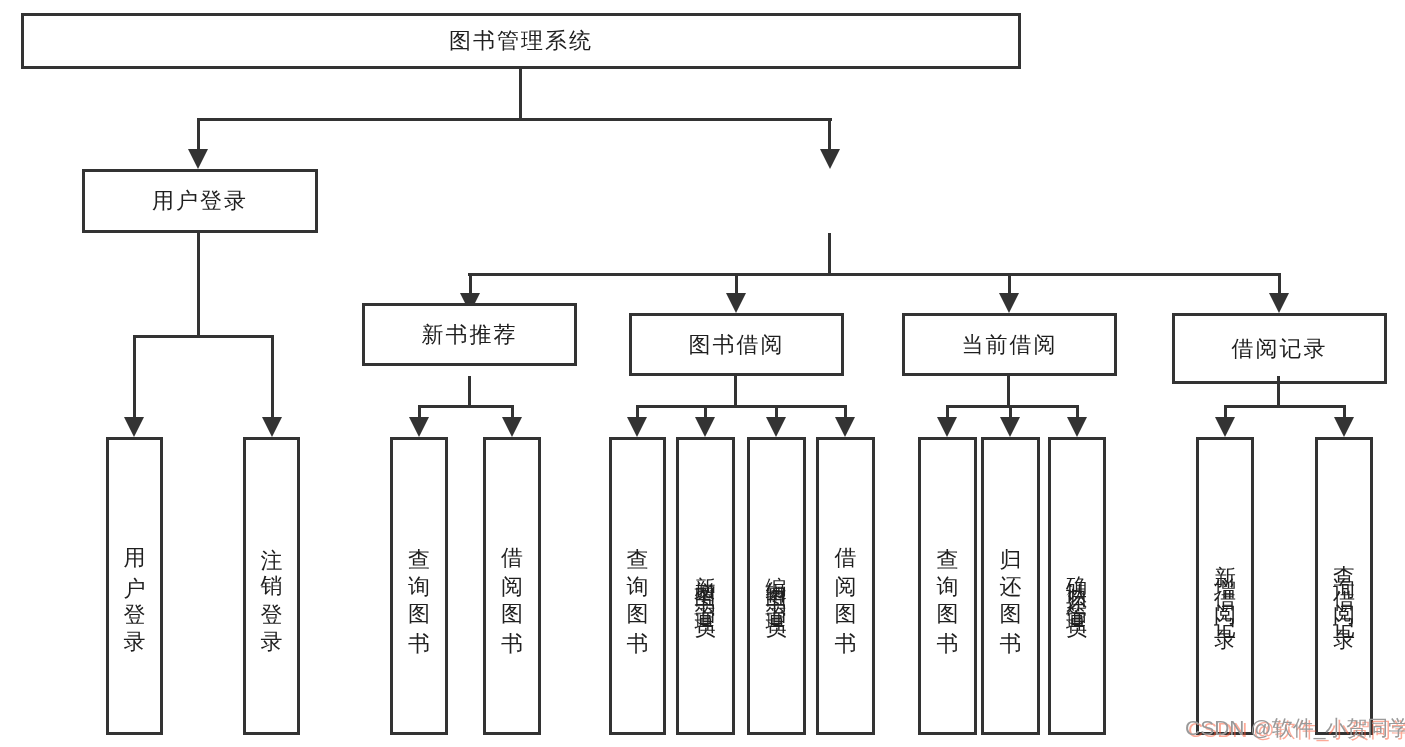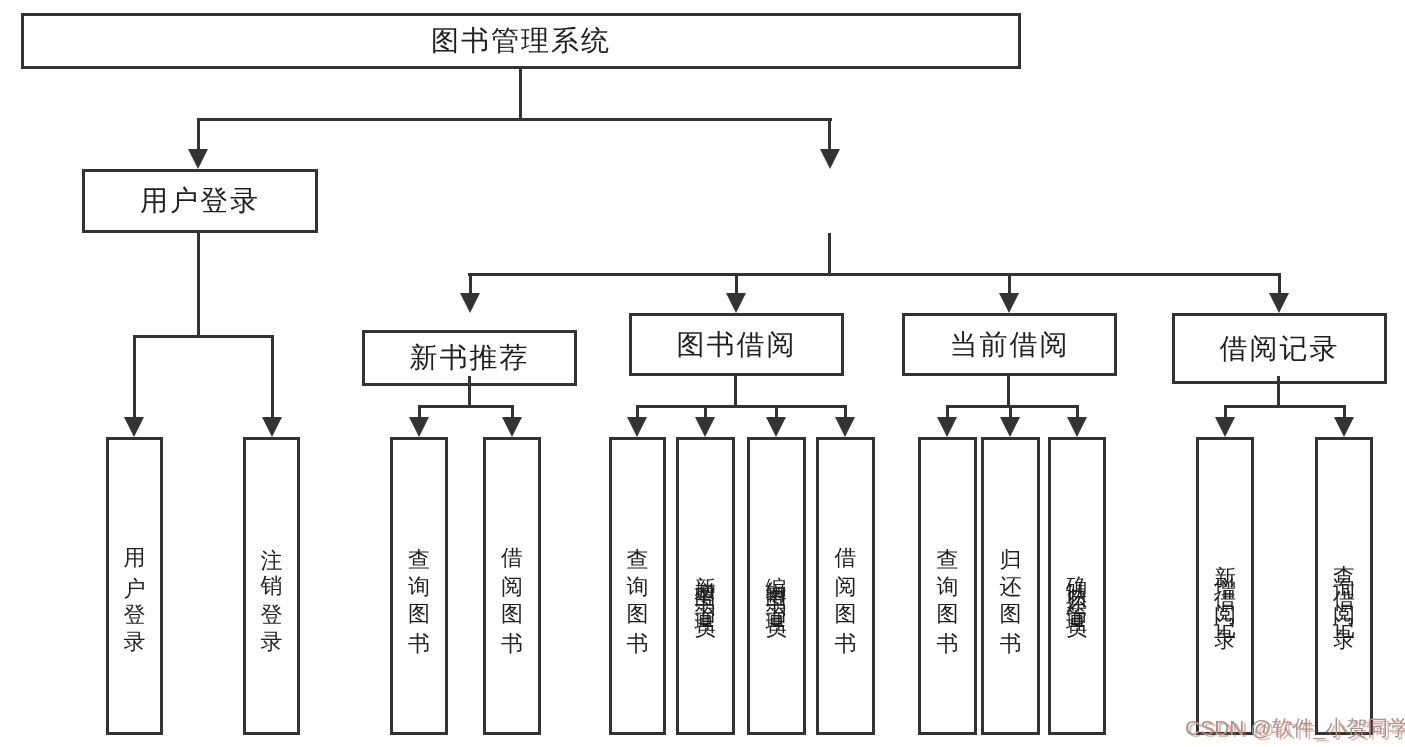--- a/index.html
+++ b/index.html
@@ -3,21 +3,21 @@
 <meta charset="utf-8">
 <style>
   html,body{margin:0;padding:0;background:#fff;}
   #canvas{
     position:relative;width:1405px;height:747px;background:#fff;overflow:hidden;
     font-family:"Liberation Sans","DejaVu Sans",sans-serif;color:#1f1f1f;
   }
   .box{
     position:absolute;background:#fff;border:3px solid #333;box-sizing:border-box;
   }
-  .hbox{display:flex;align-items:center;justify-content:center;font-size:28px;letter-spacing:2px;}
+  .hbox{display:flex;align-items:center;justify-content:center;font-size:22px;letter-spacing:2px;}
   .leaf{top:437px;height:298px;display:flex;align-items:center;justify-content:center;}
   .vtext{
     writing-mode:vertical-rl;text-orientation:mixed;font-size:22px;line-height:1;
     white-space:nowrap;
   }
   .s4{letter-spacing:28px;}
   .s6{letter-spacing:13px;}
   .s9{letter-spacing:6px;font-size:21px;}
   .vline{position:absolute;width:3px;background:#333;}
   .hline{position:absolute;height:3px;background:#333;}
@@ -63,21 +63,21 @@
   <div class="hline" style="left:468px;top:273px;width:813px;"></div>
   <div class="vline" style="left:469px;top:273px;height:22px;"></div>
   <div class="ah" style="left:460px;top:293px;"></div>
   <div class="vline" style="left:735px;top:273px;height:22px;"></div>
   <div class="ah" style="left:726px;top:293px;"></div>
   <div class="vline" style="left:1008px;top:273px;height:22px;"></div>
   <div class="ah" style="left:999px;top:293px;"></div>
   <div class="vline" style="left:1278px;top:273px;height:22px;"></div>
   <div class="ah" style="left:1269px;top:293px;"></div>
 
-  <div class="box hbox" style="left:362px;top:330px;width:215px;height:56px;">
+  <div class="box hbox" style="left:362px;top:303px;width:215px;height:63px;">
     <span>新书推荐</span>
   </div>
   <div class="box hbox" style="left:902px;top:313px;width:215px;height:63px;">
     <span>当前借阅</span>
   </div>
   <div class="box hbox" style="left:629px;top:313px;width:215px;height:63px;">
     <span>图书借阅</span>
   </div>
   <div class="box hbox" style="left:1172px;top:313px;width:215px;height:71px;">
     <span>借阅记录</span>

